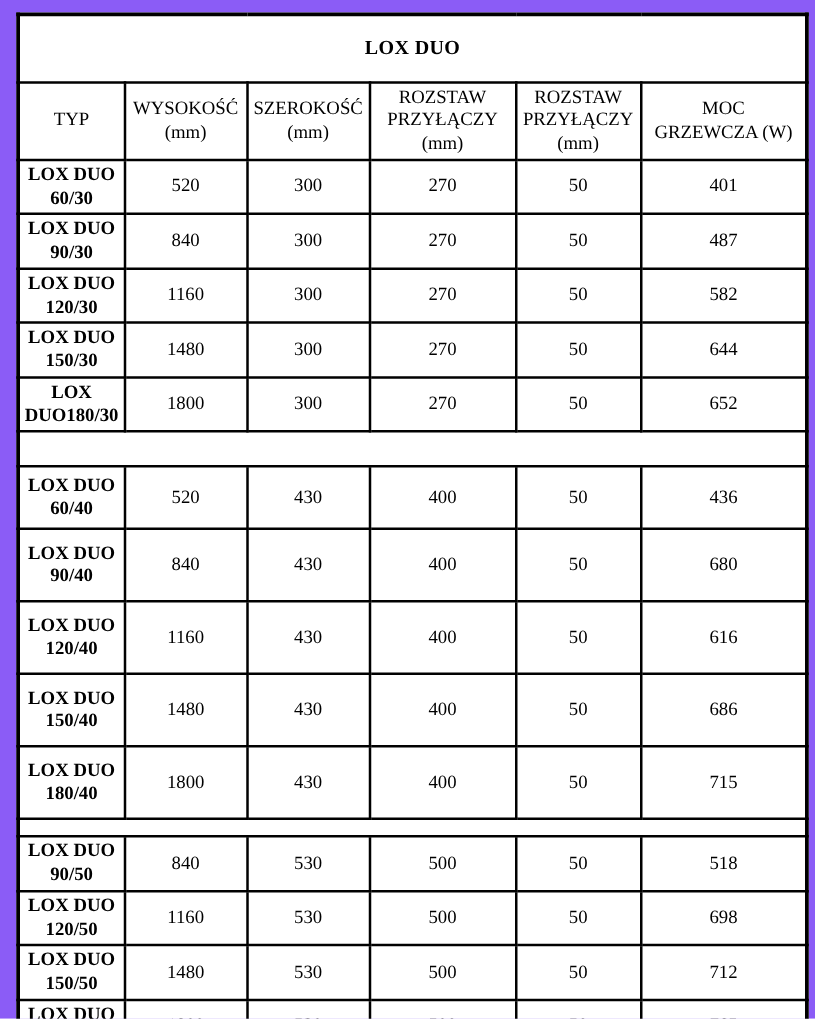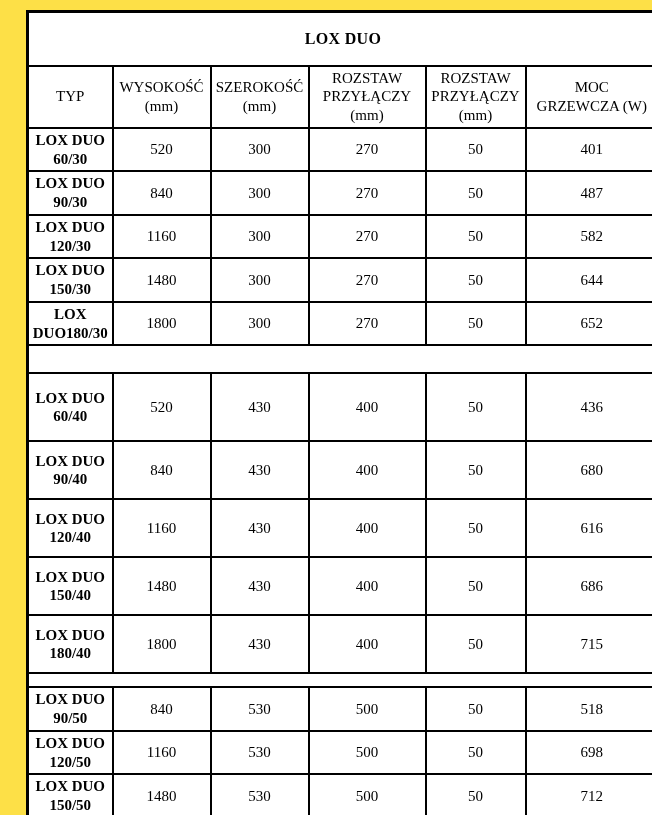--- a/index.html
+++ b/index.html
@@ -7,22 +7,22 @@
   body {
     width: 652px;
     height: 815px;
     background: #ffffff;
     font-family: "Liberation Serif", serif;
     color: #000000;
   }
   .page {
     width: 652px;
     height: 815px;
-    background: #fde047;
-    padding: 10px 10px 0 26px;
+    background: #8b5cf6;
+    padding: 10px 10px 0 13px;
   }
   table.spec {
     border-collapse: collapse;
     width: 631px;
     table-layout: fixed;
     background: #ffffff;
     border: 3px solid #000000;
   }
   table.spec th, table.spec td {
     border: 2px solid #000000;
@@ -51,21 +51,21 @@
     text-align: left;
     font-weight: bold;
     padding-left: 4px;
     line-height: 1.15;
   }
   
   td.vtop { vertical-align: top; }
   
   tbody[data-block="0"] tr { height: 40px; }
   tbody[data-block="1"] tr { height: 58px; }
-  tbody[data-block="1"] tr:first-child { height: 68px; margin-left: 21px; }
+  tbody[data-block="1"] tr:first-child { height: 50px; margin-left: 21px; }
   tbody[data-block="2"] tr { height: 39px; }
   
   tbody.spacer td { padding: 0; }
   tbody.spacer-lg td { height: 28px; }
   tbody.spacer-sm td { height: 14px; }
 </style>
 </head>
 <body>
 
 <div class="page">

